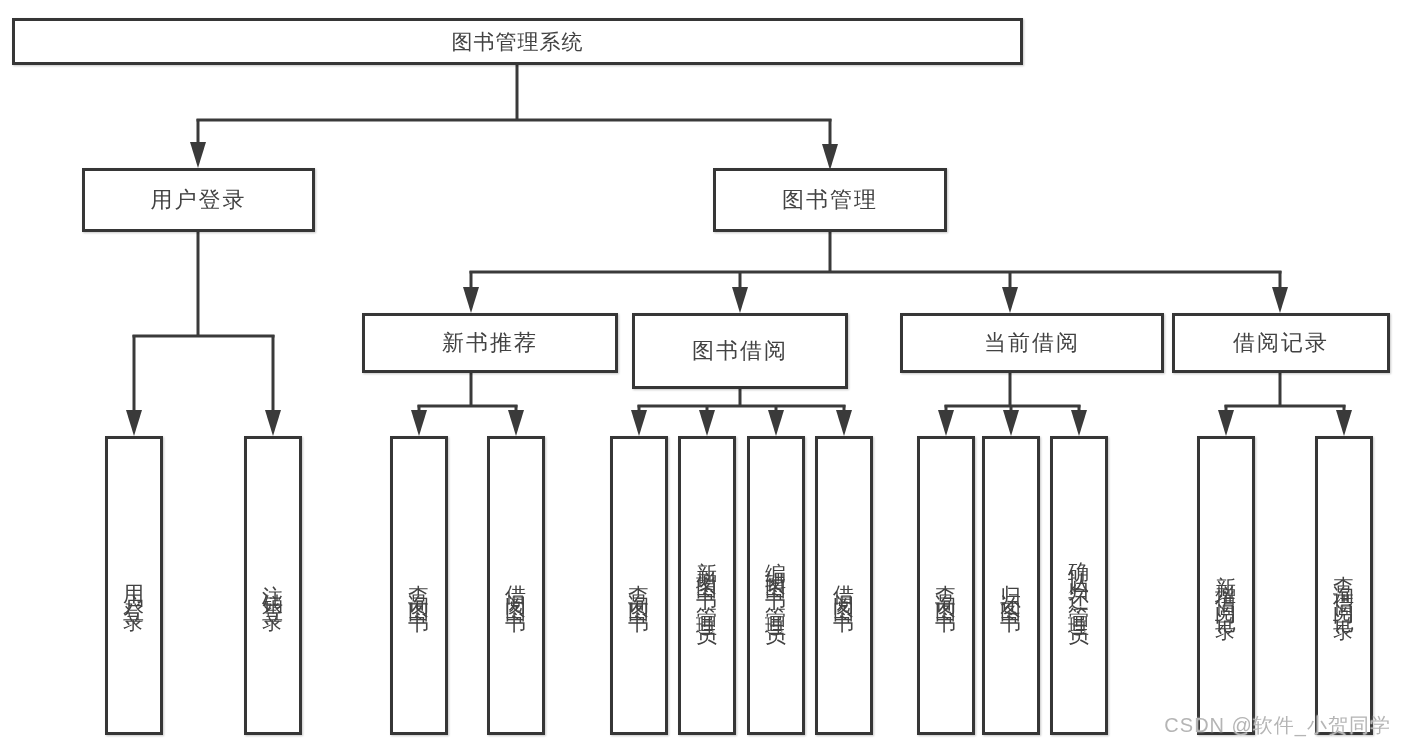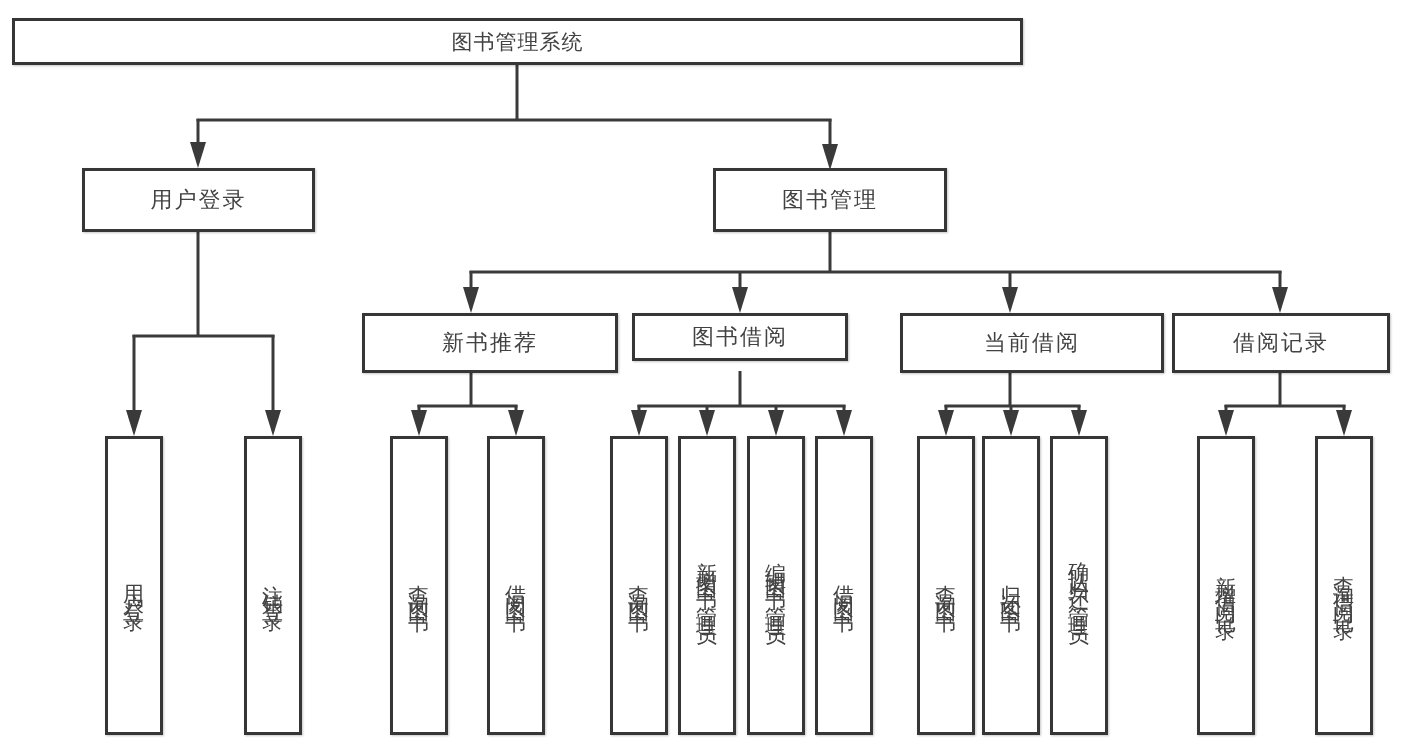--- a/index.html
+++ b/index.html
@@ -135,21 +135,21 @@
   <div class="box h" style="left:82px;top:168px;width:233px;height:64px">
     <span>用户登录</span>
   </div>
   <div class="box h" style="left:713px;top:168px;width:234px;height:64px">
     <span>图书管理</span>
   </div>
 
   <div class="box h" style="left:362px;top:313px;width:256px;height:60px">
     <span>新书推荐</span>
   </div>
-  <div class="box h" style="left:632px;top:313px;width:216px;height:48px">
+  <div class="box h" style="left:632px;top:313px;width:216px;height:76px">
     <span>图书借阅</span>
   </div>
   <div class="box h" style="left:900px;top:313px;width:264px;height:60px">
     <span>当前借阅</span>
   </div>
   <div class="box h" style="left:1172px;top:313px;width:218px;height:60px">
     <span>借阅记录</span>
   </div>
 
   <div class="box leaf" style="left:105px">
@@ -189,13 +189,14 @@
     <span>确认归还（管理员）</span>
   </div>
 
   <div class="box leaf" style="left:1197px">
     <span>新增借阅记录</span>
   </div>
   <div class="box leaf" style="left:1315px">
     <span>查询借阅记录</span>
   </div>
 
+  <div class="watermark">CSDN @软件_小贺同学</div>
 </div>
 
 </body></html>

